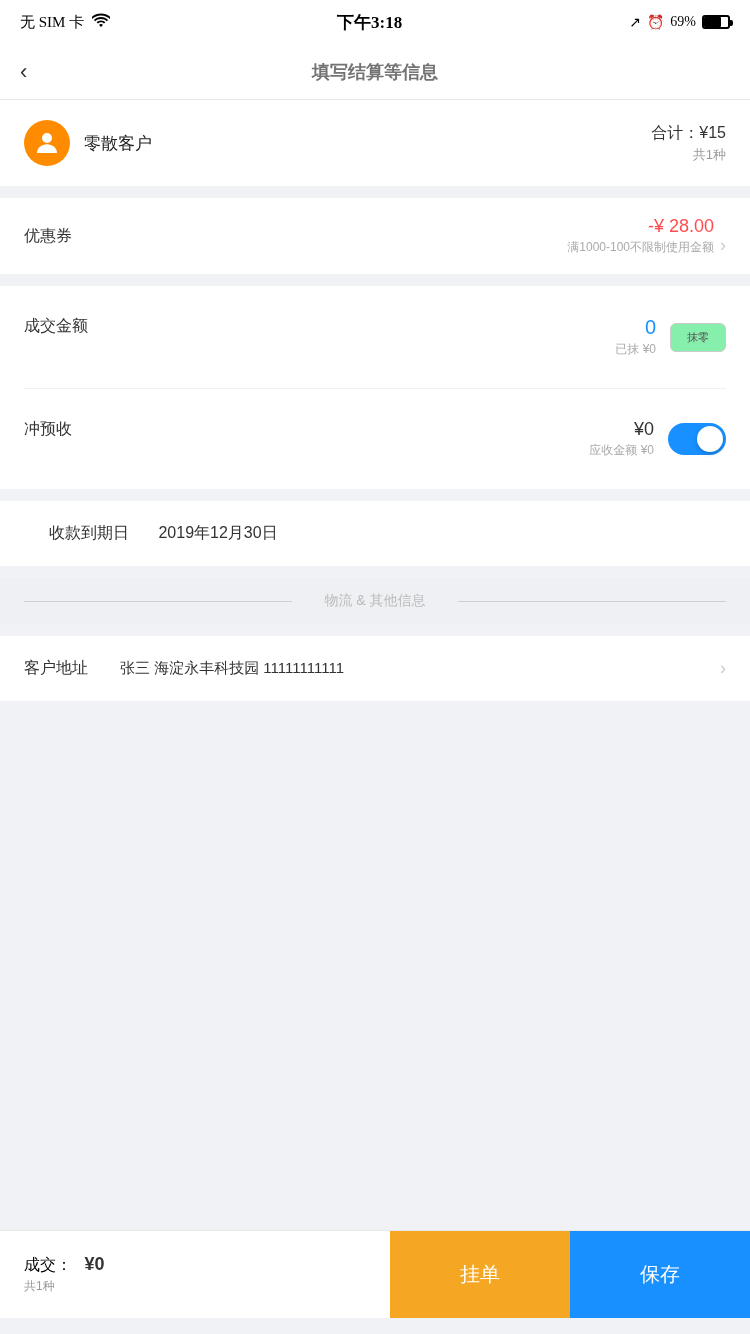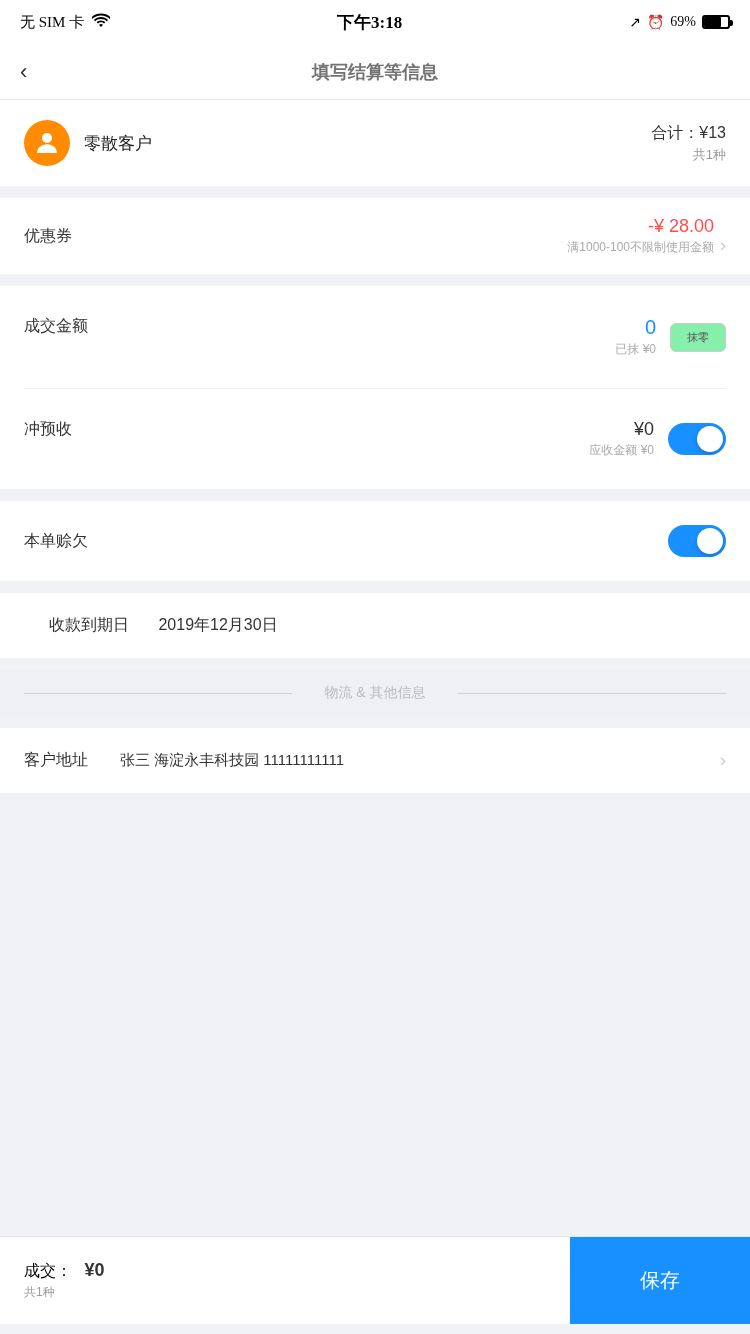--- a/index.html
+++ b/index.html
@@ -190,21 +190,21 @@
       justify-content: space-between;
       margin-bottom: 12px;
     }
     .address-label { font-size: 16px; color: #333; min-width: 80px; }
     .address-value { font-size: 15px; color: #333; flex: 1; margin-left: 16px; }
     .address-arrow { font-size: 18px; color: #ccc; }
 
     
     .bottom-bar {
       position: fixed;
-      bottom: 10px;
+      bottom: 16px;
       left: 0;
       width: 750px;
       height: 88px;
       background: #fff;
       display: flex;
       align-items: center;
       border-top: 1px solid #e8e8e8;
     }
     .bottom-info {
       flex: 1;
@@ -257,21 +257,21 @@
     <div class="customer-left">
       <div class="customer-avatar">
         <svg viewBox="0 0 24 24">
           <circle cx="12" cy="8" r="4"></circle>
           <path d="M4 20c0-4 3.6-7 8-7s8 3 8 7"></path>
         </svg>
       </div>
       <span class="customer-name">零散客户</span>
     </div>
     <div class="customer-right">
-      <div class="customer-total">合计：¥13</div>
+      <div class="customer-total">合计：¥15</div>
       <div class="customer-count">共1种</div>
     </div>
   </div>
 
   <div class="coupon-section">
     <span class="coupon-label">优惠券</span>
     <div class="coupon-right-wrap">
       <div>
         <div class="coupon-discount">-¥ 28.00</div>
         <div class="coupon-desc">满1000-100不限制使用金额</div>
@@ -300,28 +300,20 @@
           <div class="charge-amount">¥0</div>
           <div class="charge-sub">应收金额 ¥0</div>
         </div>
         <div class="toggle">
           <div class="toggle-knob"></div>
         </div>
       </div>
     </div>
   </div>
 
-  <div class="debt-section">
-    <div class="debt-row">
-      <span class="debt-label">本单赊欠</span>
-      <div class="toggle">
-        <div class="toggle-knob"></div>
-      </div>
-    </div>
-  </div>
 
   <div class="due-section">
     <div class="due-content">
       <span>收款到期日</span>
       <span>2019年12月30日</span>
     </div>
   </div>
 
   <div class="divider-section">
     <div class="divider-line"></div>
@@ -338,14 +330,15 @@
 </div>
 
 <div class="bottom-bar">
   <div class="bottom-info">
     <div>
       <span>成交：</span>
       <span class="bottom-deal-amount">¥0</span>
     </div>
     <div class="bottom-count">共1种</div>
   </div>
+  <div class="bottom-btn btn-hold">挂单</div>
   <div class="bottom-btn btn-save">保存</div>
 </div>
 
 </body></html>

